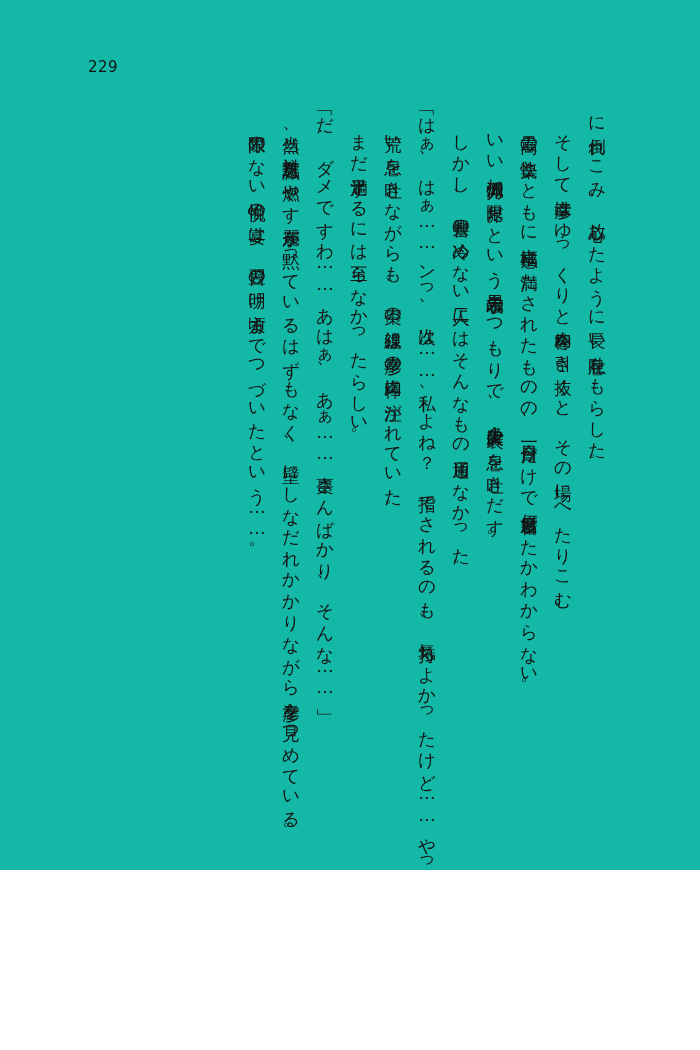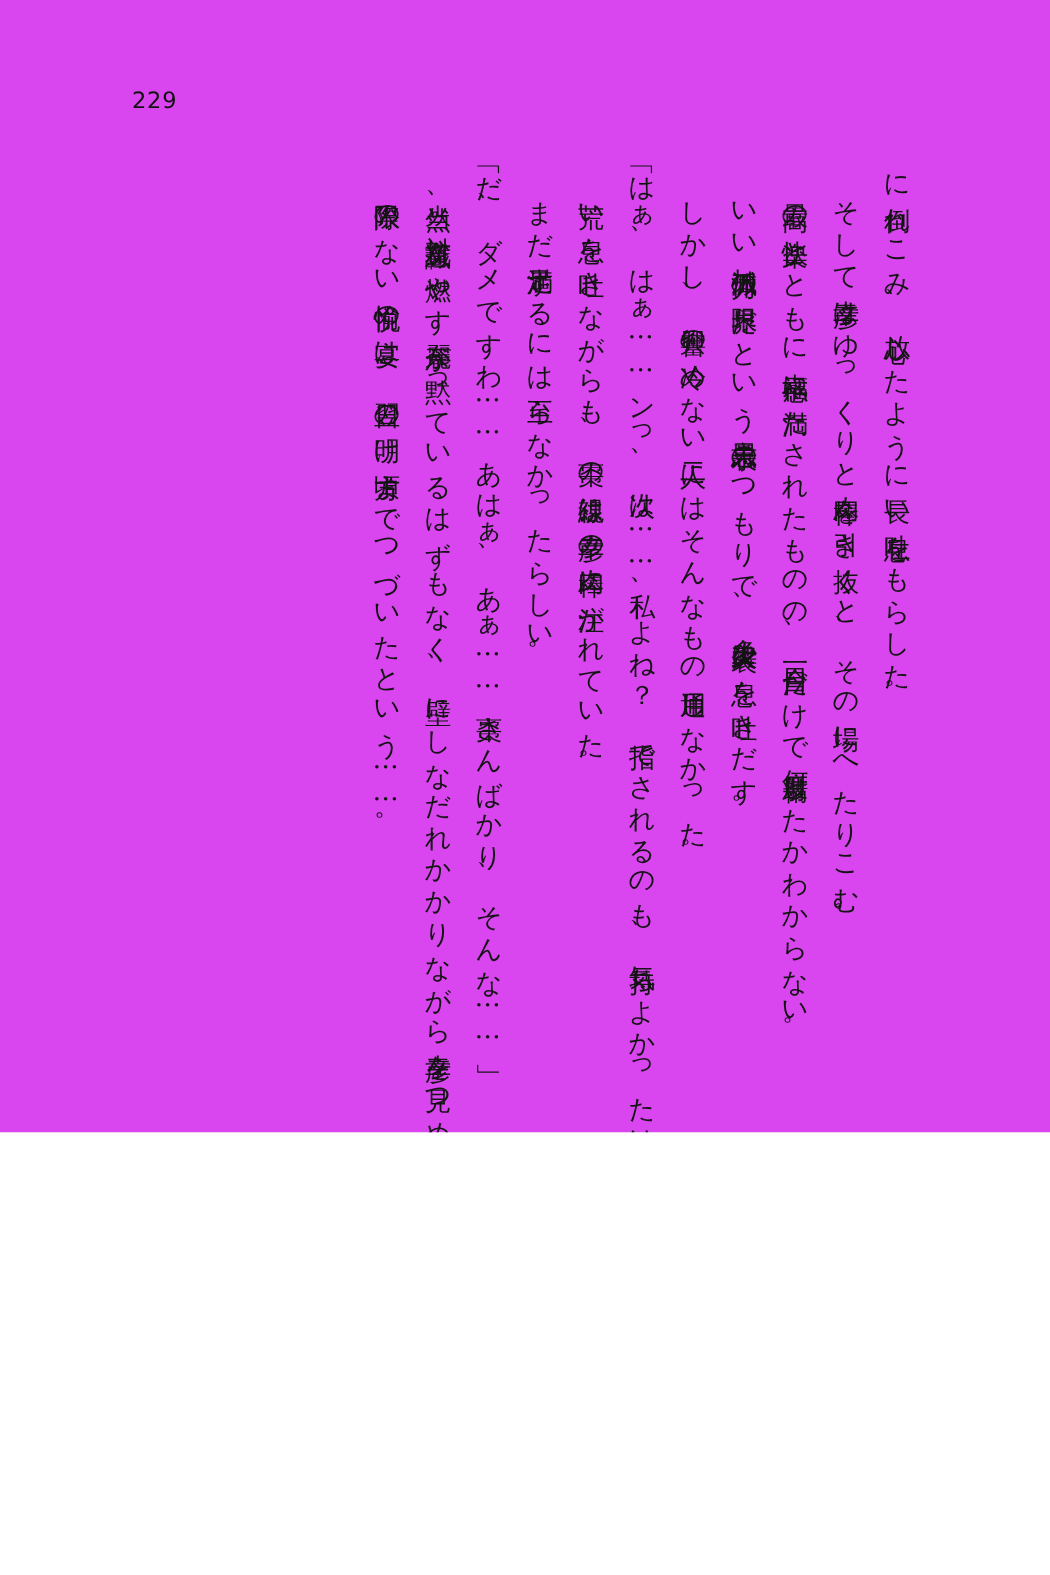--- a/index.html
+++ b/index.html
@@ -3,22 +3,22 @@
 <meta charset="utf-8">
 <style>
   html, body {
     margin: 0;
     padding: 0;
     background: #ffffff;
   }
   .page {
     position: relative;
     width: 700px;
-    height: 755px;
-    background: #d946ef;
+    height: 870px;
+    background: #14b8a6;
     overflow: hidden;
     font-family: "DejaVu Serif", "Liberation Serif", serif;
     color: #111111;
   }
   .page-number {
     position: absolute;
     top: 58px;
     left: 88px;
     font-size: 15px;
     font-family: "DejaVu Sans", "Liberation Sans", sans-serif;

